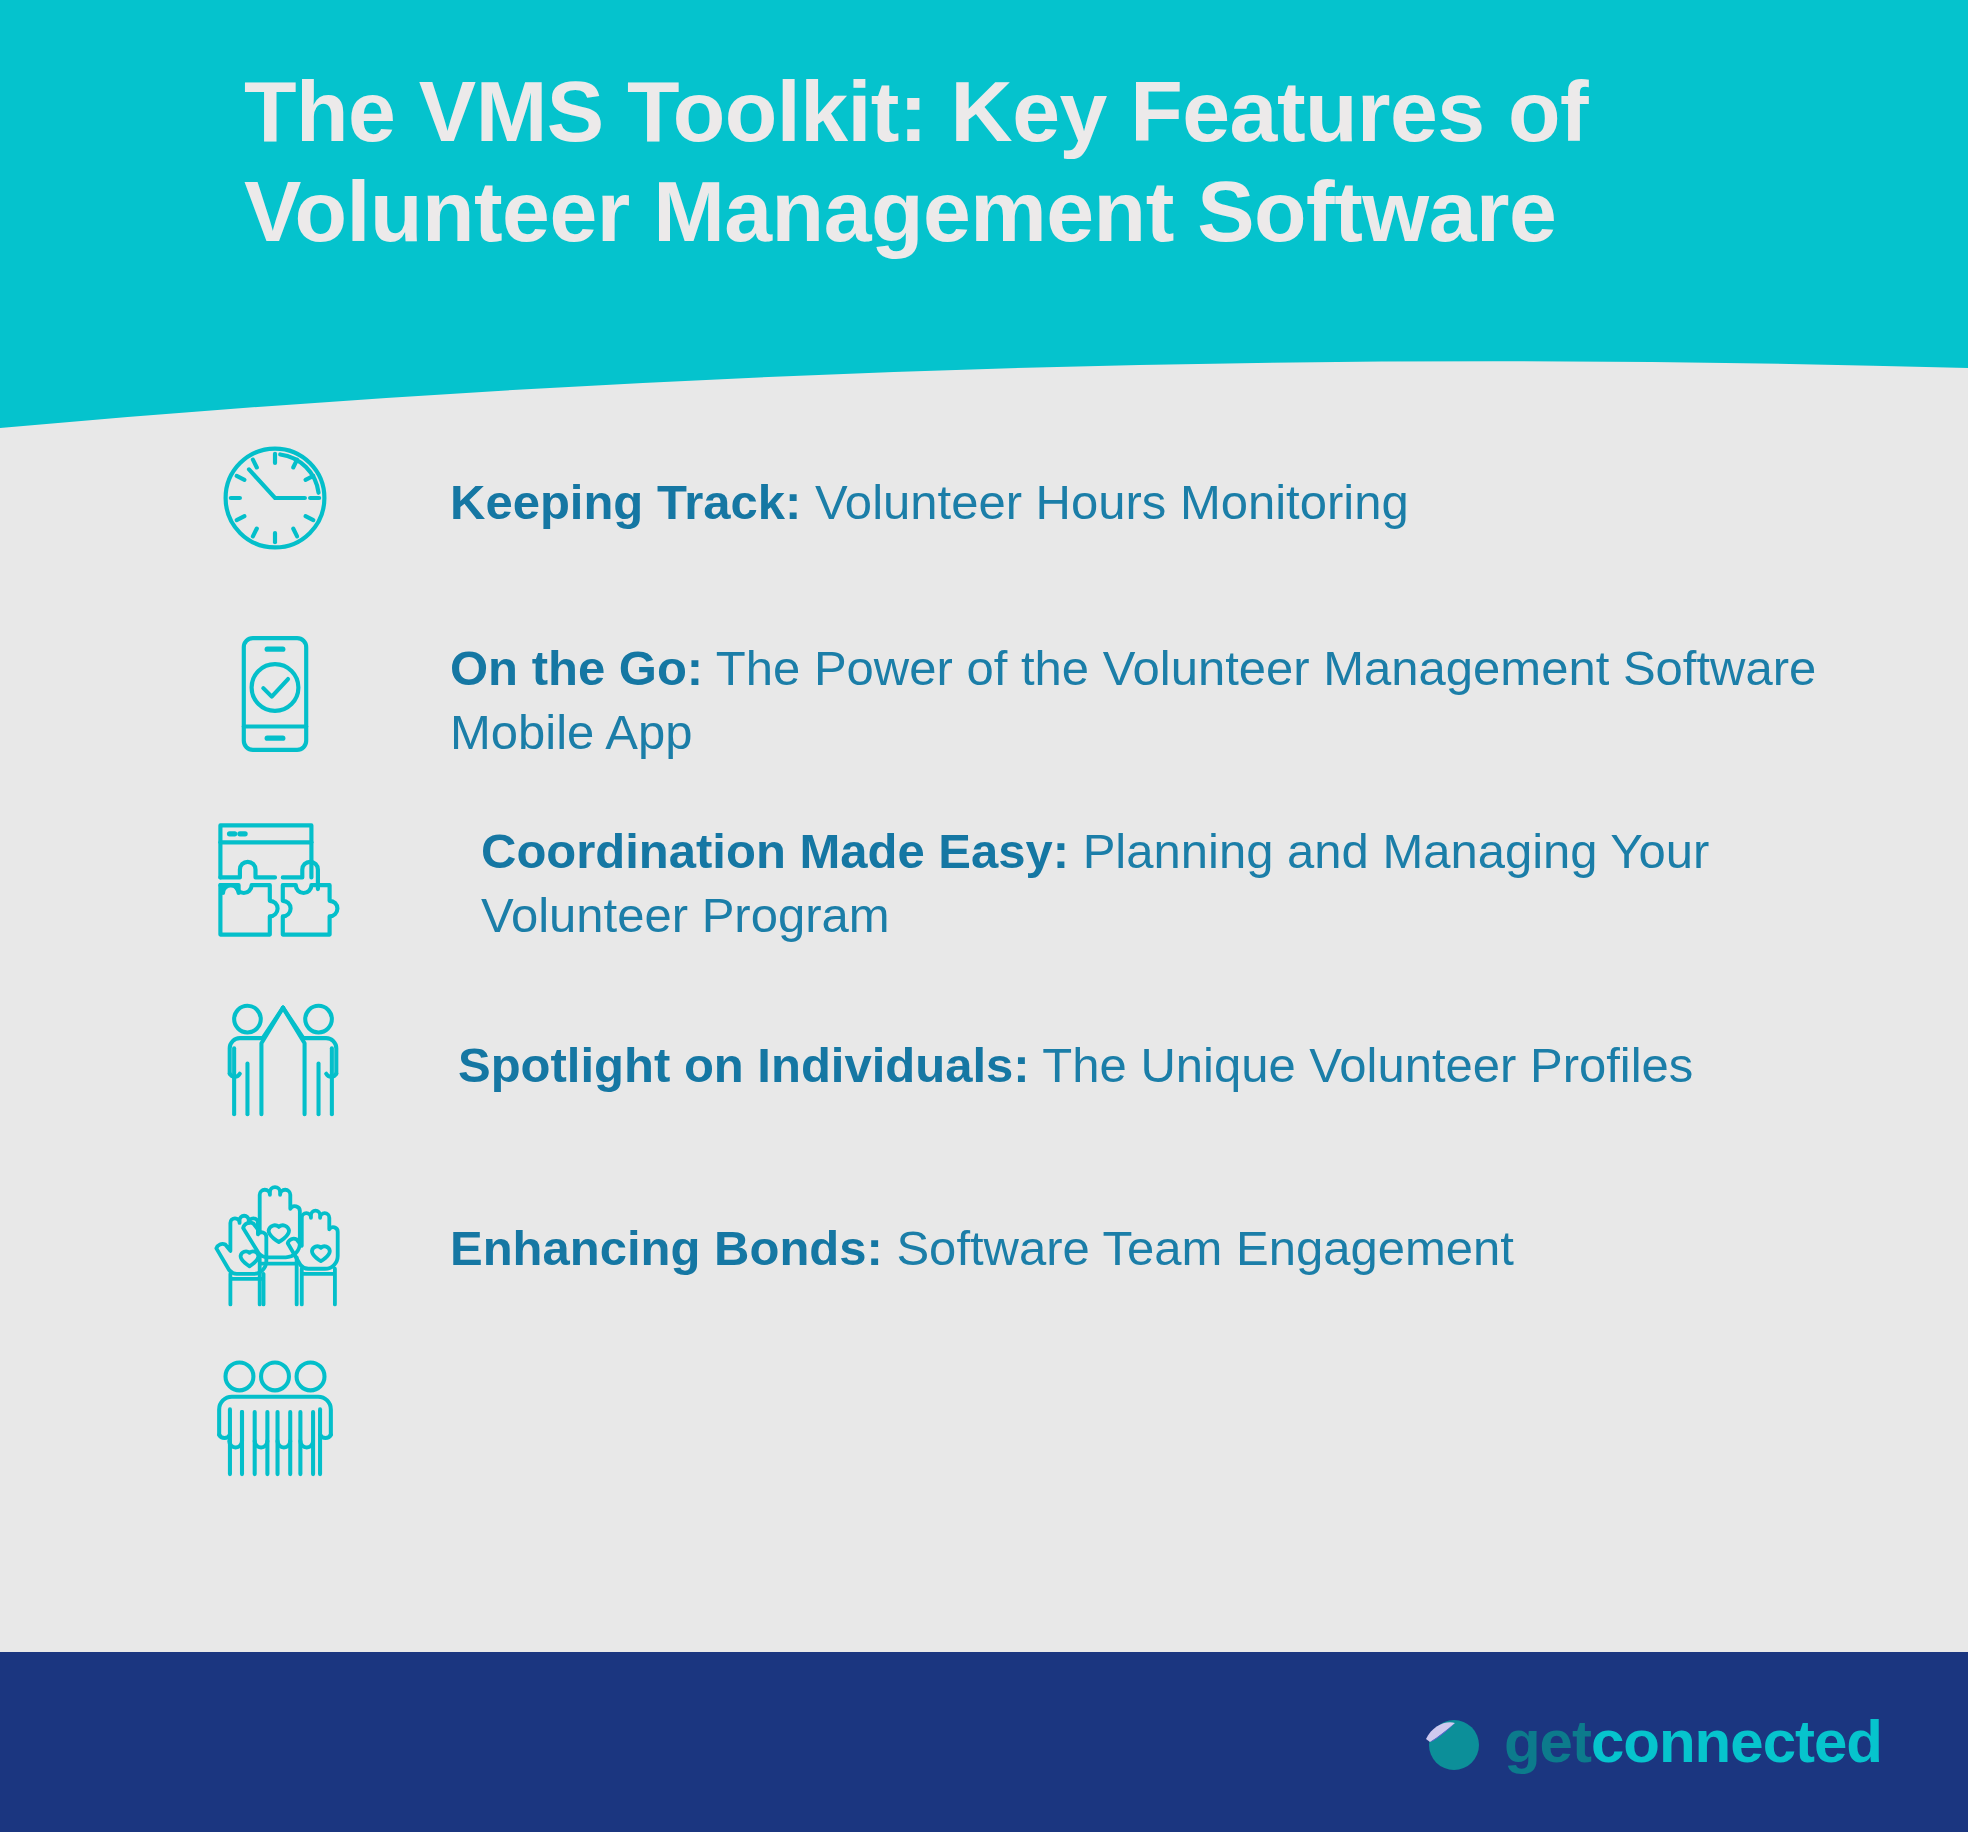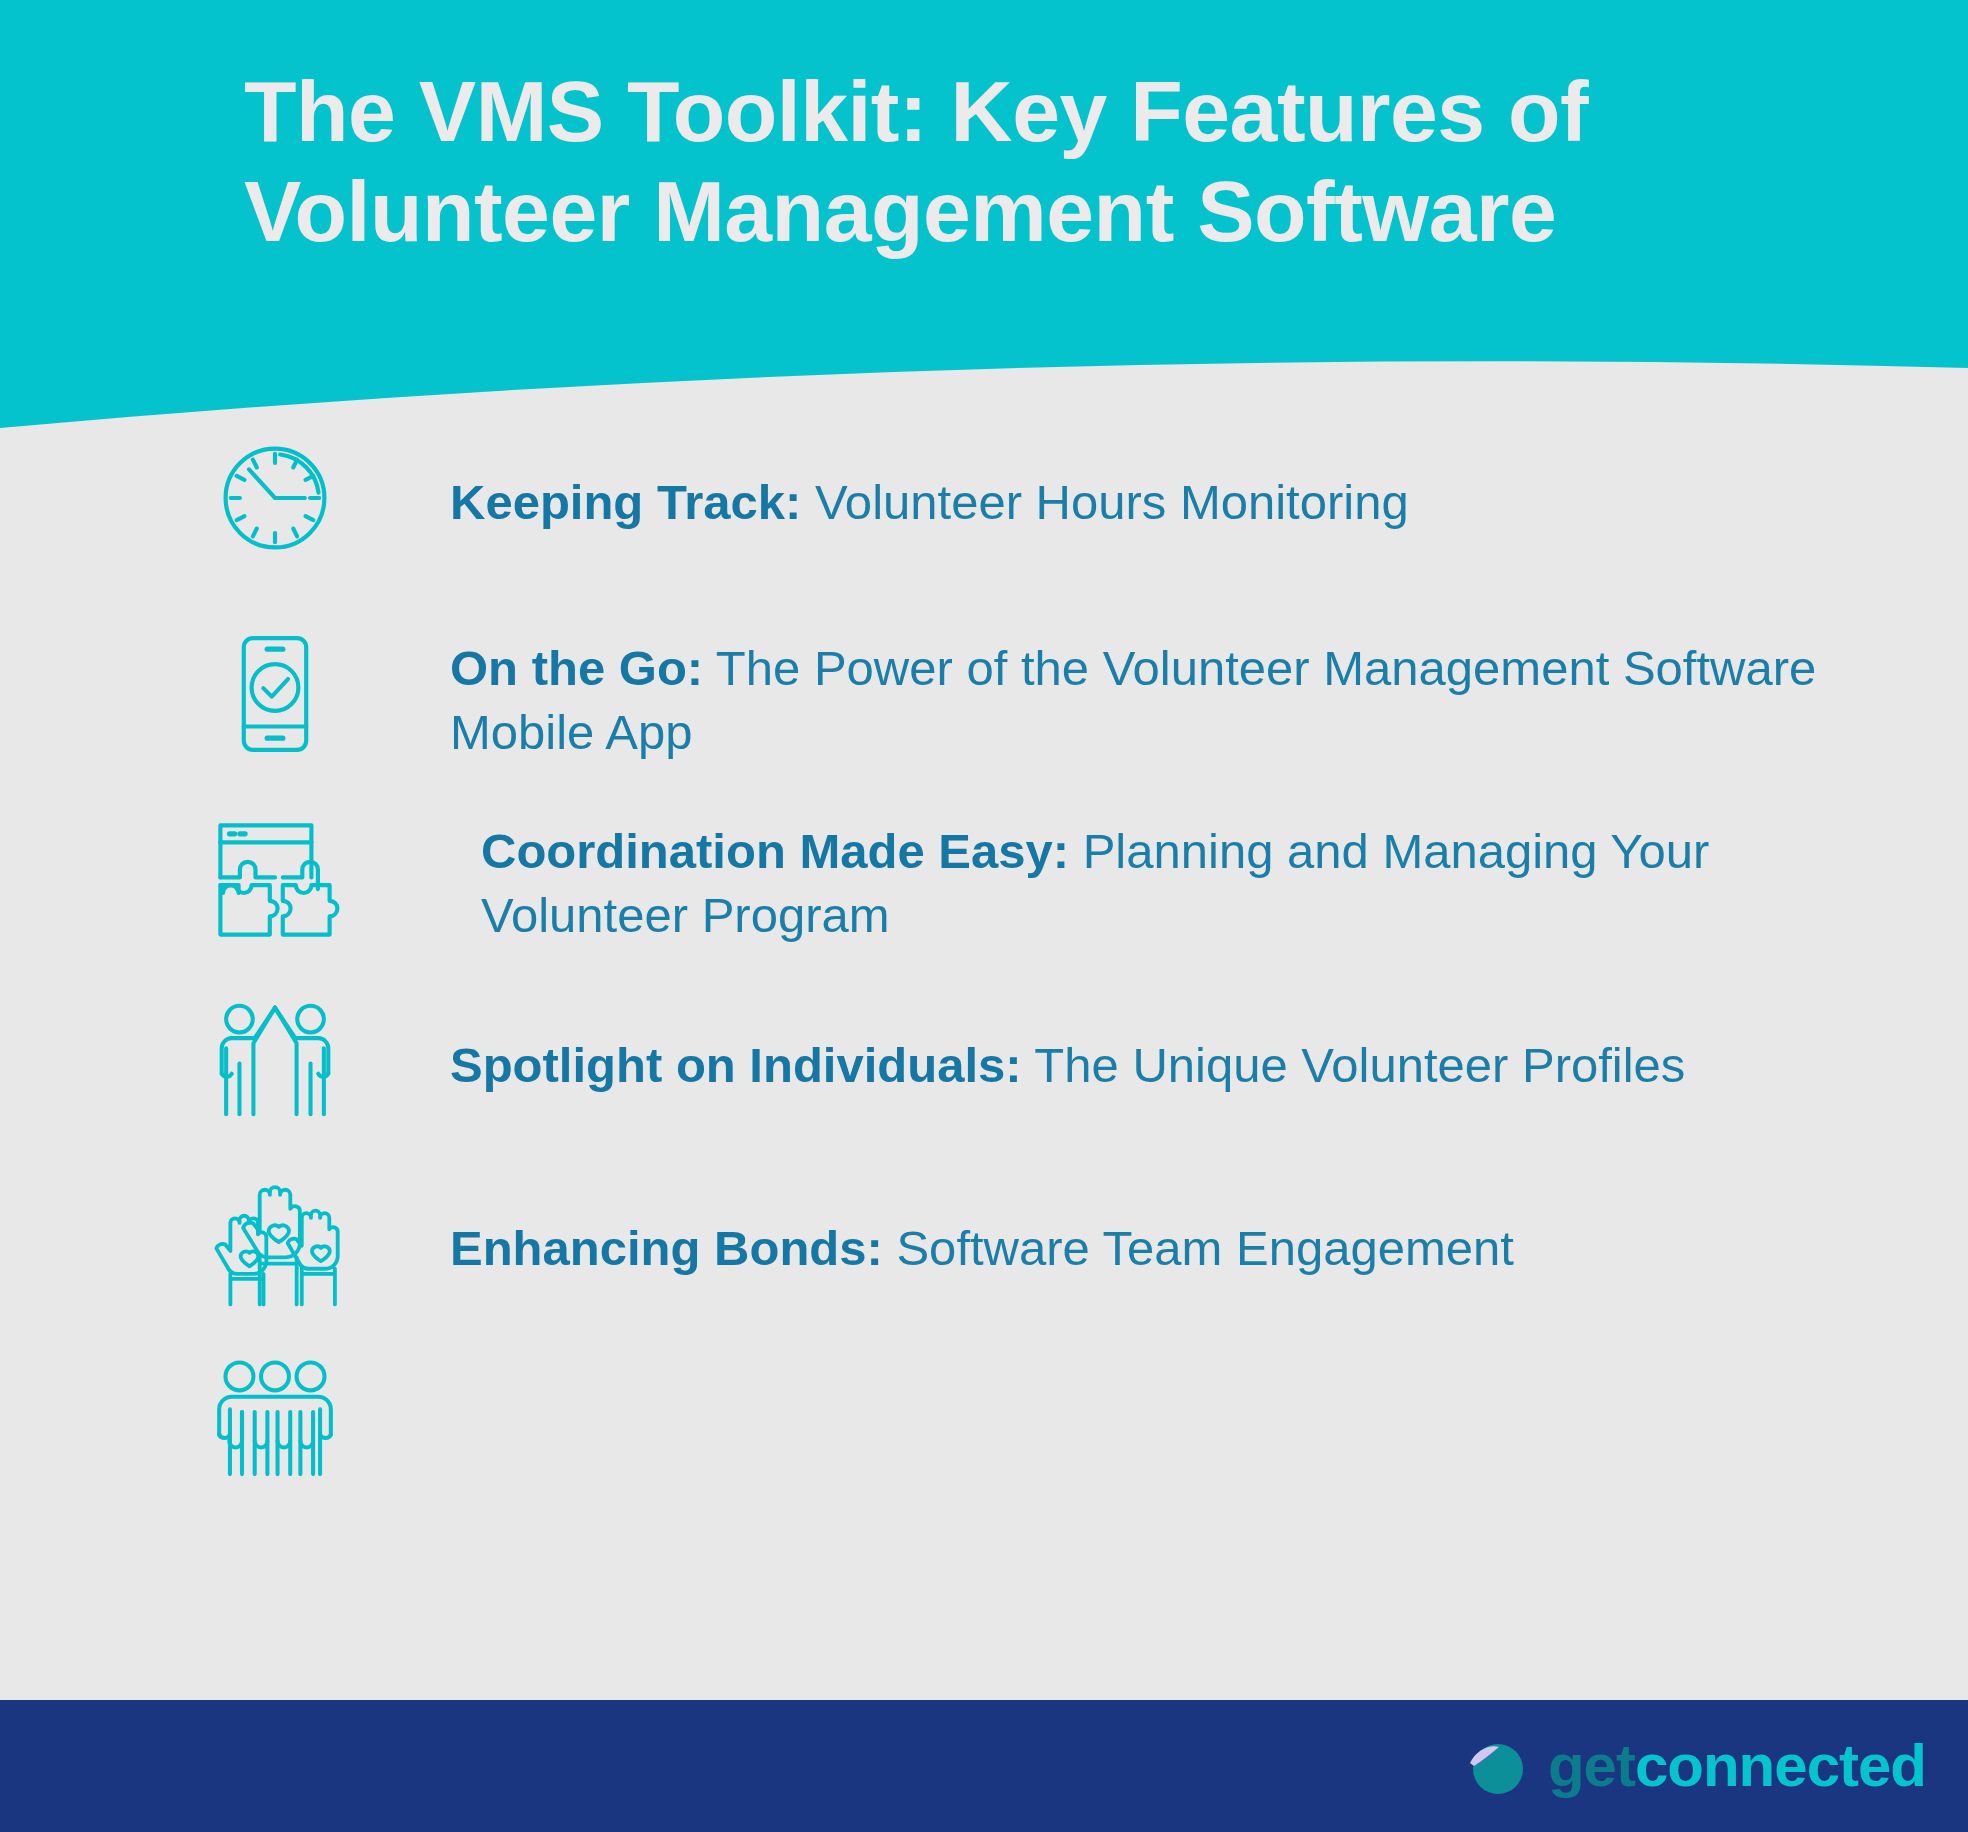--- a/index.html
+++ b/index.html
@@ -84,43 +84,43 @@
   }
   .feature-text .lead {
     font-weight: bold;
     color: #1577a3;
   }
 
   
   .row-1 { margin-top: 0px;  }
   .row-2 { margin-top: 58px; }
   .row-3 { margin-top: 48px; gap: 31px; }
-  .row-4 { margin-top: 46px; }
+  .row-4 { margin-top: 46px; margin-left: 8px; }
   .row-5 { margin-top: 46px; }
   .row-6 { margin-top: 40px; }
 
   .row-1 .feature-text { padding-top: 10px; }
   .row-2 .feature-text { padding-top: 14px; }
   .row-3 .feature-text { padding-top: 8px;  }
   .row-4 .feature-text { padding-top: 10px; }
   .row-5 .feature-text { padding-top: 14px; }
   .row-6 .feature-text { padding-top: 16px; }
 
   
   .footer {
     position: absolute;
     left: 0;
     bottom: 0;
     width: 1968px;
-    height: 132px;
+    height: 180px;
     background: #1b3680;
     display: flex;
     align-items: center;
     justify-content: flex-end;
-    padding-right: 42px;
+    padding-right: 86px;
     box-sizing: border-box;
   }
   .logo {
     display: flex;
     align-items: center;
     gap: 18px;
   }
   .logo-mark { display: block; }
   .logo-word {
     font-size: 60px;

